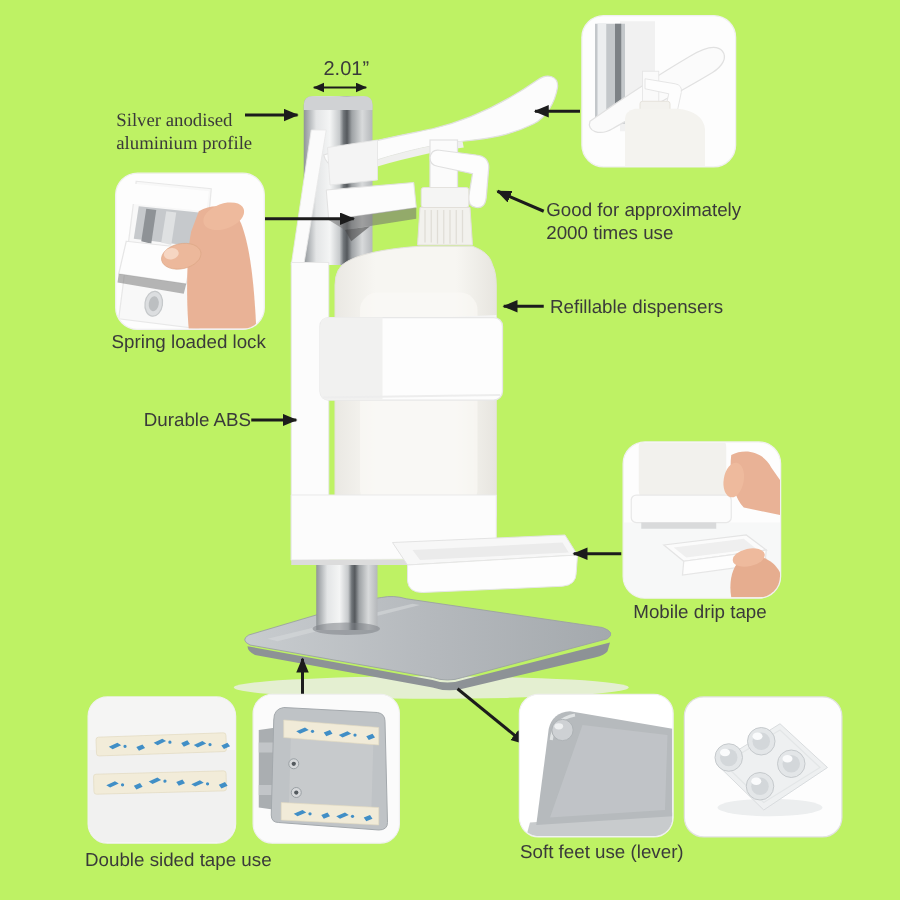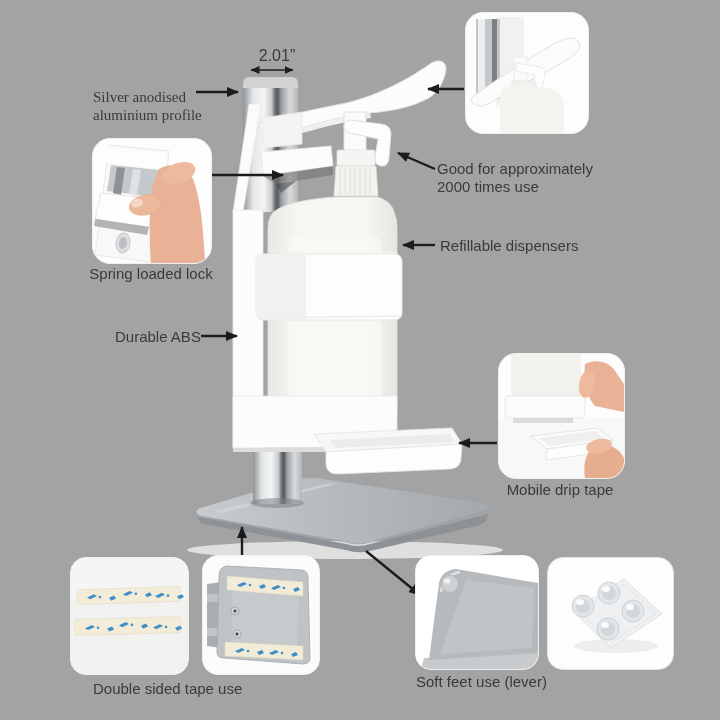--- a/index.html
+++ b/index.html
@@ -1,16 +1,16 @@
 <!DOCTYPE html>
 <html><head>
 <meta charset="utf-8">
 <style>
   html,body{margin:0;padding:0;background:#fff;}
-  #stage{position:relative;width:720px;height:720px;background:#a3a3a3;overflow:hidden;
+  #stage{position:relative;width:720px;height:720px;background:#bef264;overflow:hidden;
          font-family:"Liberation Sans",sans-serif;color:#3a3a3a;}
   svg{display:block;}
   .layer{position:absolute;left:0;top:0;}
   .lbl{position:absolute;font-size:15px;line-height:18px;color:#3a3a3a;white-space:pre-line;}
   .cap{position:absolute;font-size:15px;line-height:18px;color:#3a3a3a;text-align:center;}
   .inset{position:absolute;background:#fdfdfd;border:1px solid #f0f0f0;overflow:hidden;}
   .r18{border-radius:18px;} .r16{border-radius:16px;}
   #dim-label{font-size:16px;text-align:center;width:56px;}
 </style>
 </head>
@@ -282,17 +282,17 @@
 2000 times use</div>
 
   <div class="lbl" style="left:440px;top:237px;">Refillable dispensers</div>
 
   <div class="cap" style="left:70px;top:265px;width:162px;">Spring loaded lock</div>
 
   <div class="lbl" style="left:115px;top:328px;">Durable ABS</div>
 
   <div class="cap" style="left:479px;top:481px;width:162px;">Mobile drip tape</div>
 
-  <div class="lbl" style="left:68px;top:680px;margin-left:25px;">Double sided tape use</div>
+  <div class="lbl" style="left:68px;top:680px;">Double sided tape use</div>
 
   <div class="lbl" style="left:416px;top:673px;">Soft feet use (lever)</div>
 
 </div>
 
 </body></html>

